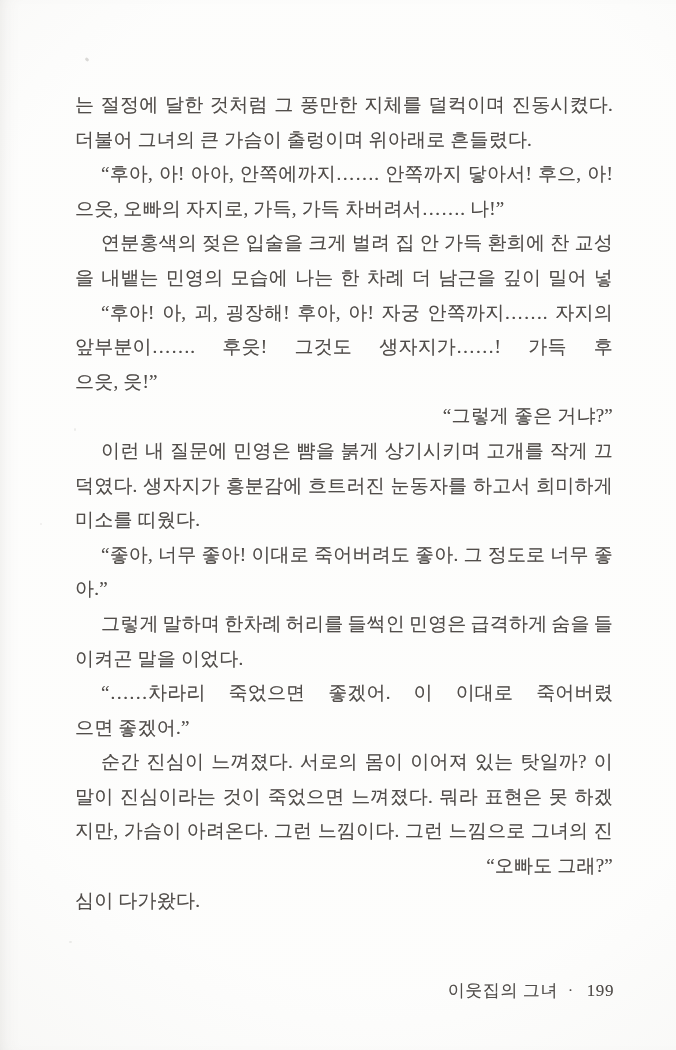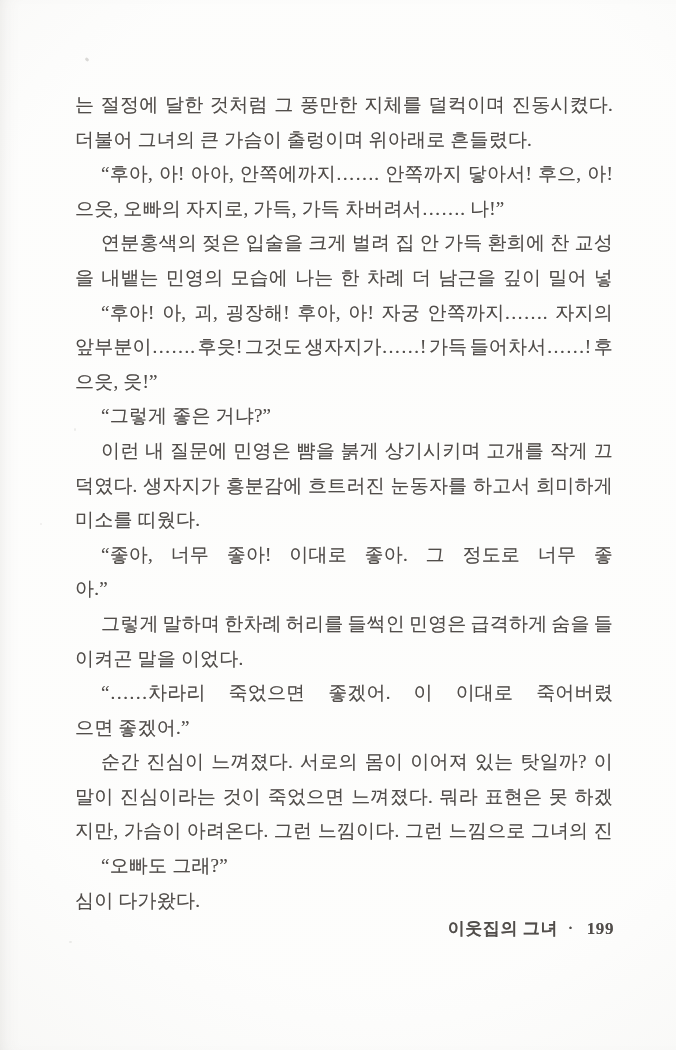--- a/index.html
+++ b/index.html
@@ -40,32 +40,31 @@
     height:var(--line-h);
     line-height:var(--line-h);
     letter-spacing:0.2px;
     white-space:nowrap;
     text-shadow:0 0 0.4px rgba(81,77,74,0.45);
   }
   .line.justify{
     display:flex;
     justify-content:space-between;
   }
-  .line.indent{padding-left:var(--indent);}
+  .line.indent{padding-left:var(--indent);text-align:right;}
   .line .w{display:inline-block;}
   .footer{
     position:absolute;
-    top:919px;
+    top:975px;
     right:62px;
     color:var(--ink);
     font-size:17px;
-    line-height:20px;
+    line-height:32px;
     letter-spacing:0.6px;
     text-shadow:0 0 0.4px rgba(81,77,74,0.4);
-    font-weight:bold;
   }
   .footer .sep{
     display:inline-block;
     margin:0 13px 0 10px;
     font-size:15px;
     transform:translateY(-1px);
   }
   .speckle{
     position:absolute;
     background:rgba(110,105,100,0.35);
@@ -148,21 +147,20 @@
         <span class="w">자궁</span>
         <span class="w">안쪽까지…….</span>
         <span class="w">자지의</span>
       </p>
       <p class="line justify">
         <span class="w">앞부분이…….</span>
         <span class="w">후읏!</span>
         <span class="w">그것도</span>
         <span class="w">생자지가……!</span>
         <span class="w">가득</span>
-        <span class="w">들어차서……!</span>
         <span class="w">후</span>
       </p>
       <p class="line">으읏, 읏!”</p>
       <p class="line indent">“그렇게 좋은 거냐?”</p>
       <p class="line indent justify">
         <span class="w">이런</span>
         <span class="w">내</span>
         <span class="w">질문에</span>
         <span class="w">민영은</span>
         <span class="w">뺨을</span>
@@ -180,20 +178,21 @@
         <span class="w">눈동자를</span>
         <span class="w">하고서</span>
         <span class="w">희미하게</span>
       </p>
       <p class="line">미소를 띠웠다.</p>
       <p class="line indent justify">
         <span class="w">“좋아,</span>
         <span class="w">너무</span>
         <span class="w">좋아!</span>
         <span class="w">이대로</span>
+        <span class="w">죽어버려도</span>
         <span class="w">좋아.</span>
         <span class="w">그</span>
         <span class="w">정도로</span>
         <span class="w">너무</span>
         <span class="w">좋</span>
       </p>
       <p class="line">아.”</p>
       <p class="line indent justify">
         <span class="w">그렇게</span>
         <span class="w">말하며</span>

